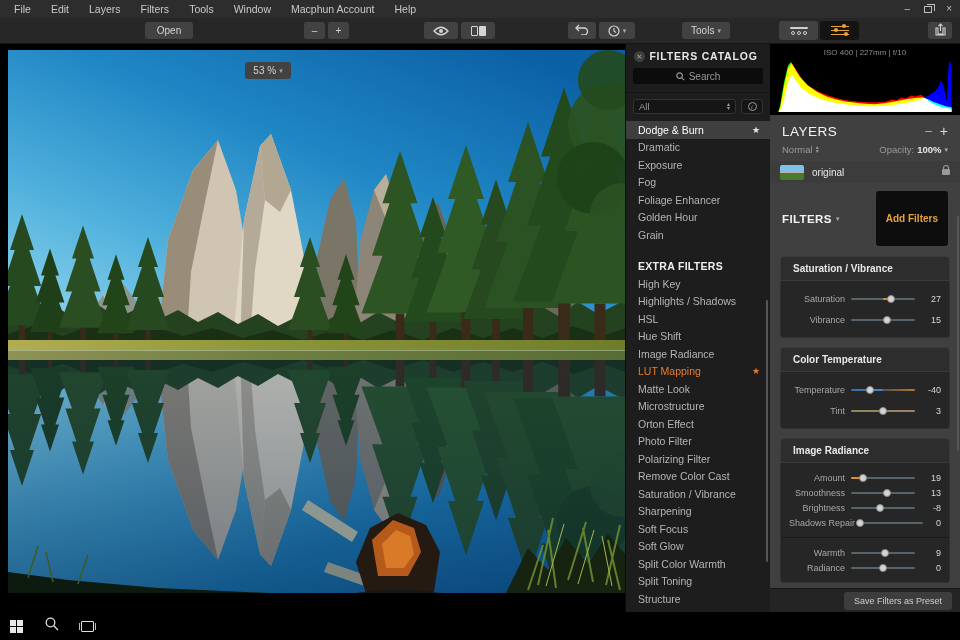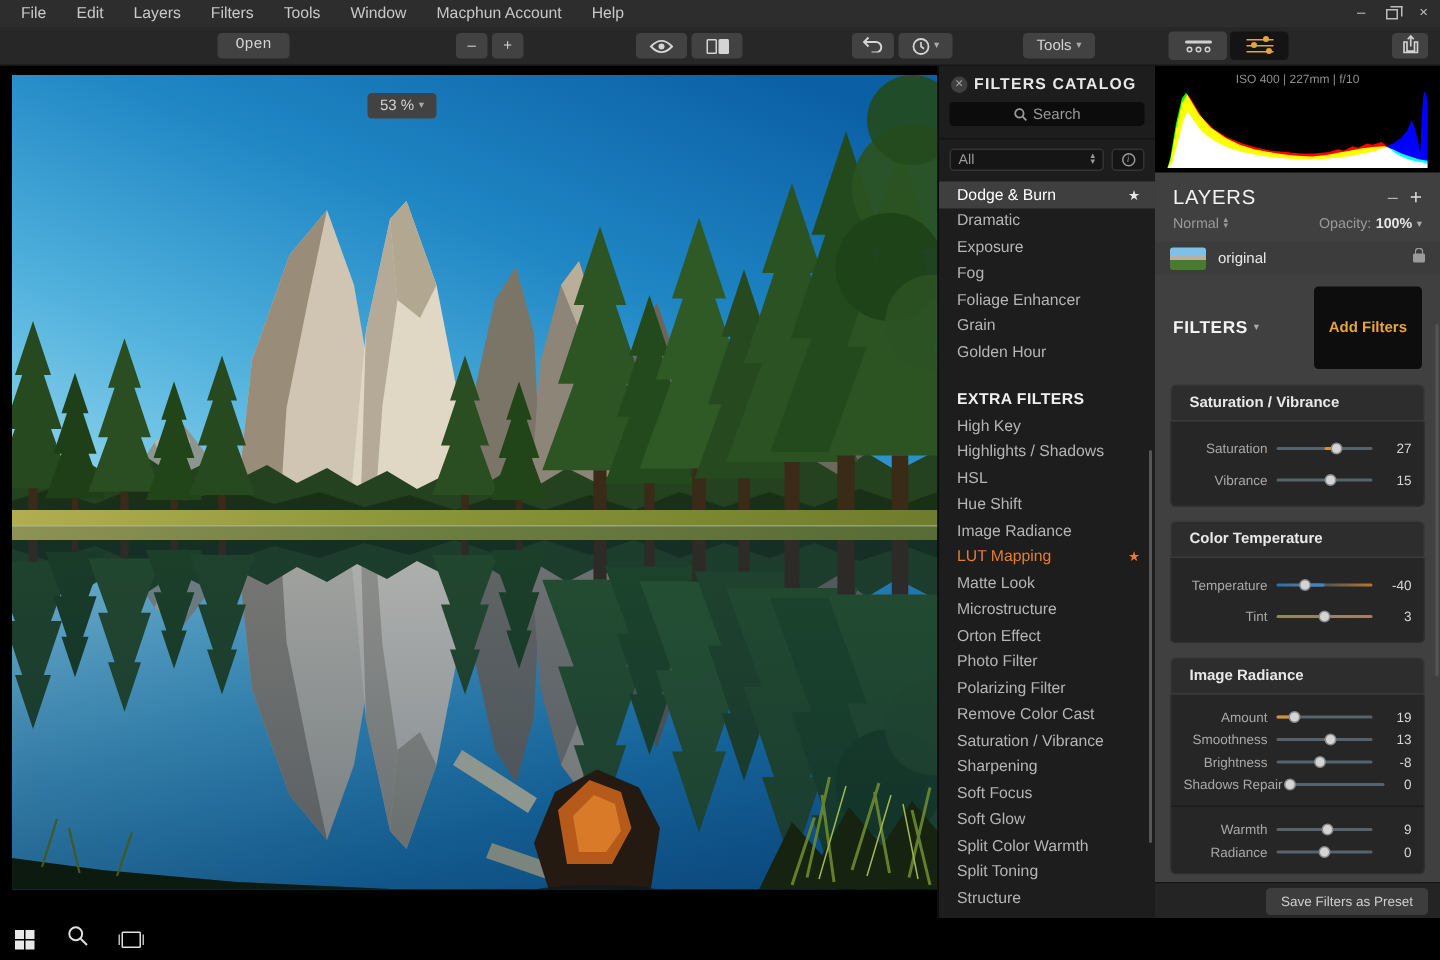--- a/index.html
+++ b/index.html
@@ -148,21 +148,21 @@
       <span class="menu-item">Help</span>
     </div>
   <div id="win-controls">
     <span class="wc">–</span>
     <span class="restore-box"></span>
     <span class="wc">×</span>
   </div>
 </div>
 
 <div id="toolbar">
-  <div class="tbtn" style="left:145px; width:48px;font-family:Liberation Mono, monospace;">Open</div>
+  <div class="tbtn" style="left:145px; width:48px;">Open</div>
   <div class="tbtn" style="left:245px; width:46px;margin-top:40px;">
     <span>53 %</span>
       <span class="caret">▾</span>
   </div>
   <div class="tbtn" style="left:304px; width:21px;">–</div>
   <div class="tbtn" style="left:328px; width:21px;">+</div>
 
   <div class="tbtn" style="left:424px; width:34px;">
     <span class="icon-eye">
       <svg width="16" height="10" viewBox="0 0 16 10">
@@ -364,24 +364,24 @@
       <div class="cat-item">
         <span>Exposure</span>
       </div>
       <div class="cat-item">
         <span>Fog</span>
       </div>
       <div class="cat-item">
         <span>Foliage Enhancer</span>
       </div>
       <div class="cat-item">
+        <span>Golden Hour</span>
+      </div>
+      <div class="cat-item">
         <span>Grain</span>
-      </div>
-      <div class="cat-item">
-        <span>Golden Hour</span>
       </div>
       <div class="cat-header">EXTRA FILTERS</div>
       <div class="cat-item">
         <span>High Key</span>
       </div>
       <div class="cat-item">
         <span>Highlights / Shadows</span>
       </div>
       <div class="cat-item">
         <span>HSL</span>

